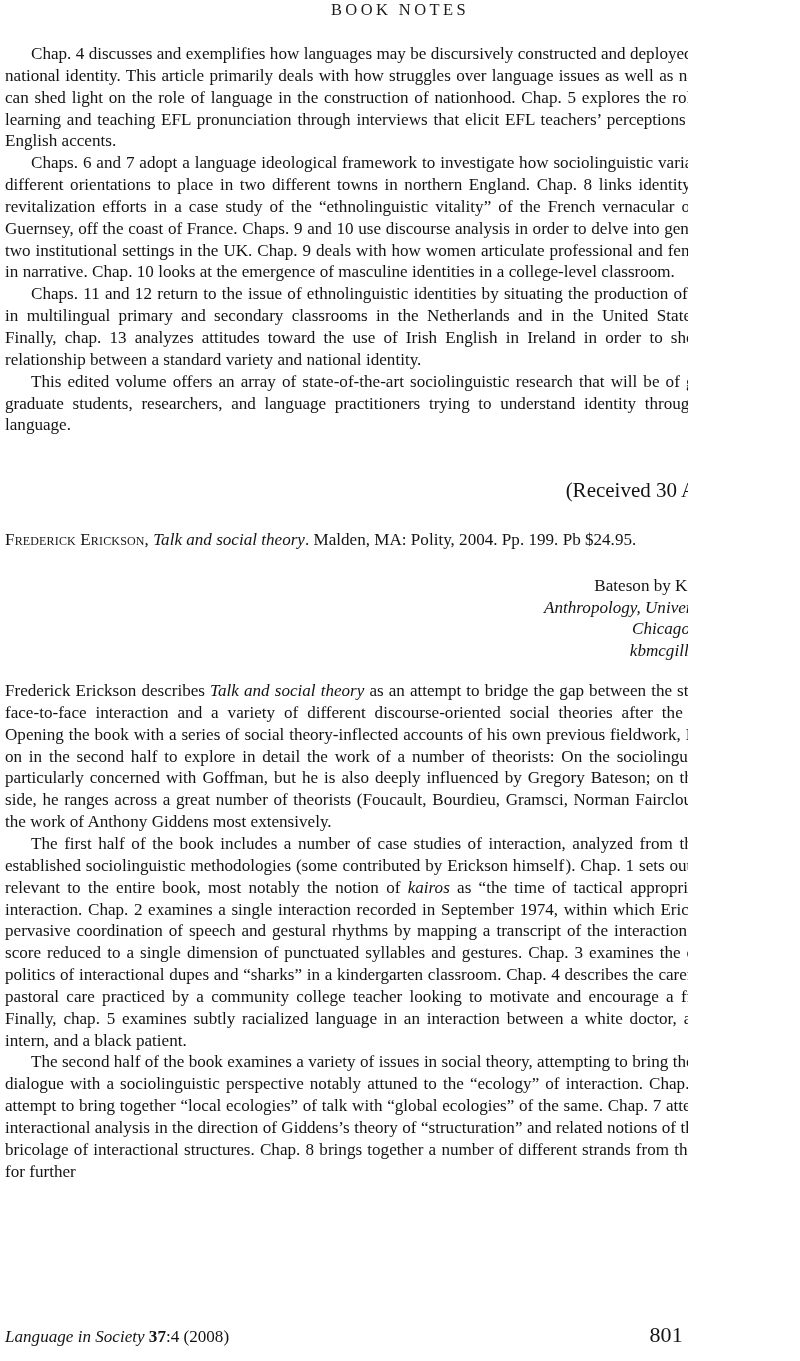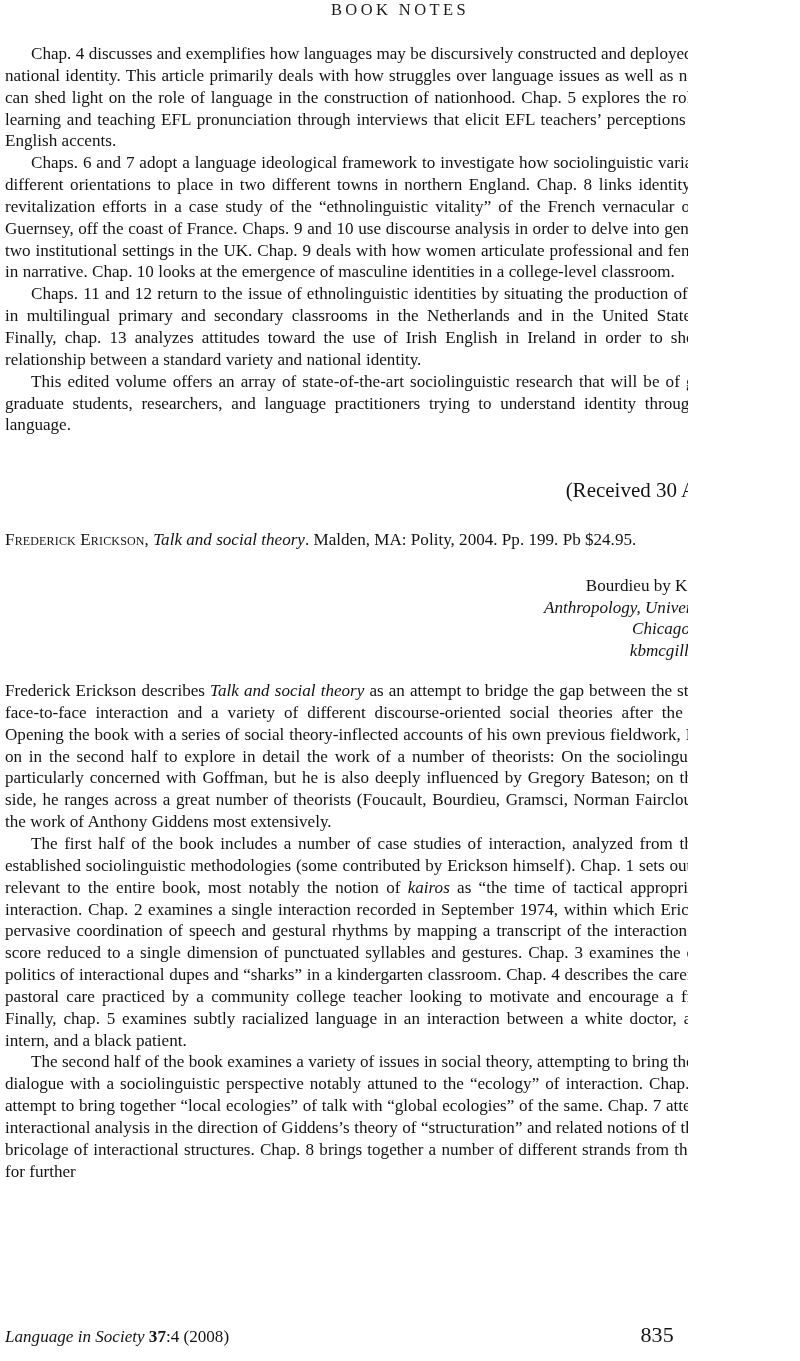--- a/index.html
+++ b/index.html
@@ -107,21 +107,21 @@
   
   .review-body { margin-top: 18px; }
   .review-body p.body-par + p.body-par { margin-top: 0; }
 
   em.ital { font-style: italic; }
 
   
   .footer {
     position: absolute;
     left: 5px;
-    right: 14px;
+    right: 5px;
     bottom: 14px;
     display: flex;
     align-items: baseline;
     justify-content: space-between;
     font-size: 17.1px;
     line-height: 21px;
   }
   .footer .f-left .jtitle { font-style: italic; }
   .footer .f-left .vol { font-weight: bold; }
   .footer .f-right {
@@ -146,35 +146,35 @@
     <div class="spacer-received"></div>
 
     <p class="received">(Received 30 August 2007)</p>
 
 
     <div class="book-head">
       <span class="sc">Frederick Erickson</span><span>, </span><span class="book-title">Talk and social theory</span><span>. Malden, MA: Polity, 2004. Pp. 199. Pb $24.95.</span>
     </div>
 
     <div class="reviewer-block">
-      <p class="rev-line"><span>Bourdieu by </span><span class="sc">Kenneth McGill</span></p>
+      <p class="rev-line"><span>Bateson by </span><span class="sc">Kenneth McGill</span></p>
       <p class="rev-line rev-affil">Anthropology, University of Chicago</p>
       <p class="rev-line rev-city">Chicago, IL 60637 USA</p>
       <p class="rev-line rev-email">kbmcgill@uchicago.edu</p>
     </div>
 
     <div class="review-body">
 
       <p class="body-par no-indent"><span>Frederick Erickson describes </span><em class="ital">Talk and social theory</em><span> as an attempt to bridge the gap between the study of situated, face-to-face interaction and a variety of different discourse-oriented social theories after the linguistic turn. Opening the book with a series of social theory-inflected accounts of his own previous fieldwork, Erickson moves on in the second half to explore in detail the work of a number of theorists: On the sociolinguistic side, he is particularly concerned with Goffman, but he is also deeply influenced by Gregory Bateson; on the social theory side, he ranges across a great number of theorists (Foucault, Bourdieu, Gramsci, Norman Fairclough), discussing the work of Anthony Giddens most extensively.</span></p>
 
       <p class="body-par"><span>The first half of the book includes a number of case studies of interaction, analyzed from the viewpoint of established sociolinguistic methodologies (some contributed by Erickson himself ). Chap. 1 sets out basic concepts relevant to the entire book, most notably the notion of </span><em class="ital">kairos</em><span> as “the time of tactical appropriateness” within interaction. Chap. 2 examines a single interaction recorded in September 1974, within which Erickson shows the pervasive coordination of speech and gestural rhythms by mapping a transcript of the interaction onto a musical score reduced to a single dimension of punctuated syllables and gestures. Chap. 3 examines the cutthroat power politics of interactional dupes and “sharks” in a kindergarten classroom. Chap. 4 describes the carefully modulated pastoral care practiced by a community college teacher looking to motivate and encourage a friendly student. Finally, chap. 5 examines subtly racialized language in an interaction between a white doctor, a black medical intern, and a black patient.</span></p>
 
       <p class="body-par">The second half of the book examines a variety of issues in social theory, attempting to bring these issues into a dialogue with a sociolinguistic perspective notably attuned to the “ecology” of interaction. Chap. 6 describes an attempt to bring together “local ecologies” of talk with “global ecologies” of the same. Chap. 7 attempts to expand interactional analysis in the direction of Giddens’s theory of “structuration” and related notions of the opportunistic bricolage of interactional structures. Chap. 8 brings together a number of different strands from the book, arguing for further</p>
     </div>
 
   </div>
 
   <div class="footer">
     <div class="f-left"><span class="jtitle">Language in Society</span><span> </span><span class="vol">37</span><span>:4 (2008)</span></div>
-    <div class="f-right">835</div>
+    <div class="f-right">801</div>
   </div>
 
 </div>
 
 </body></html>

